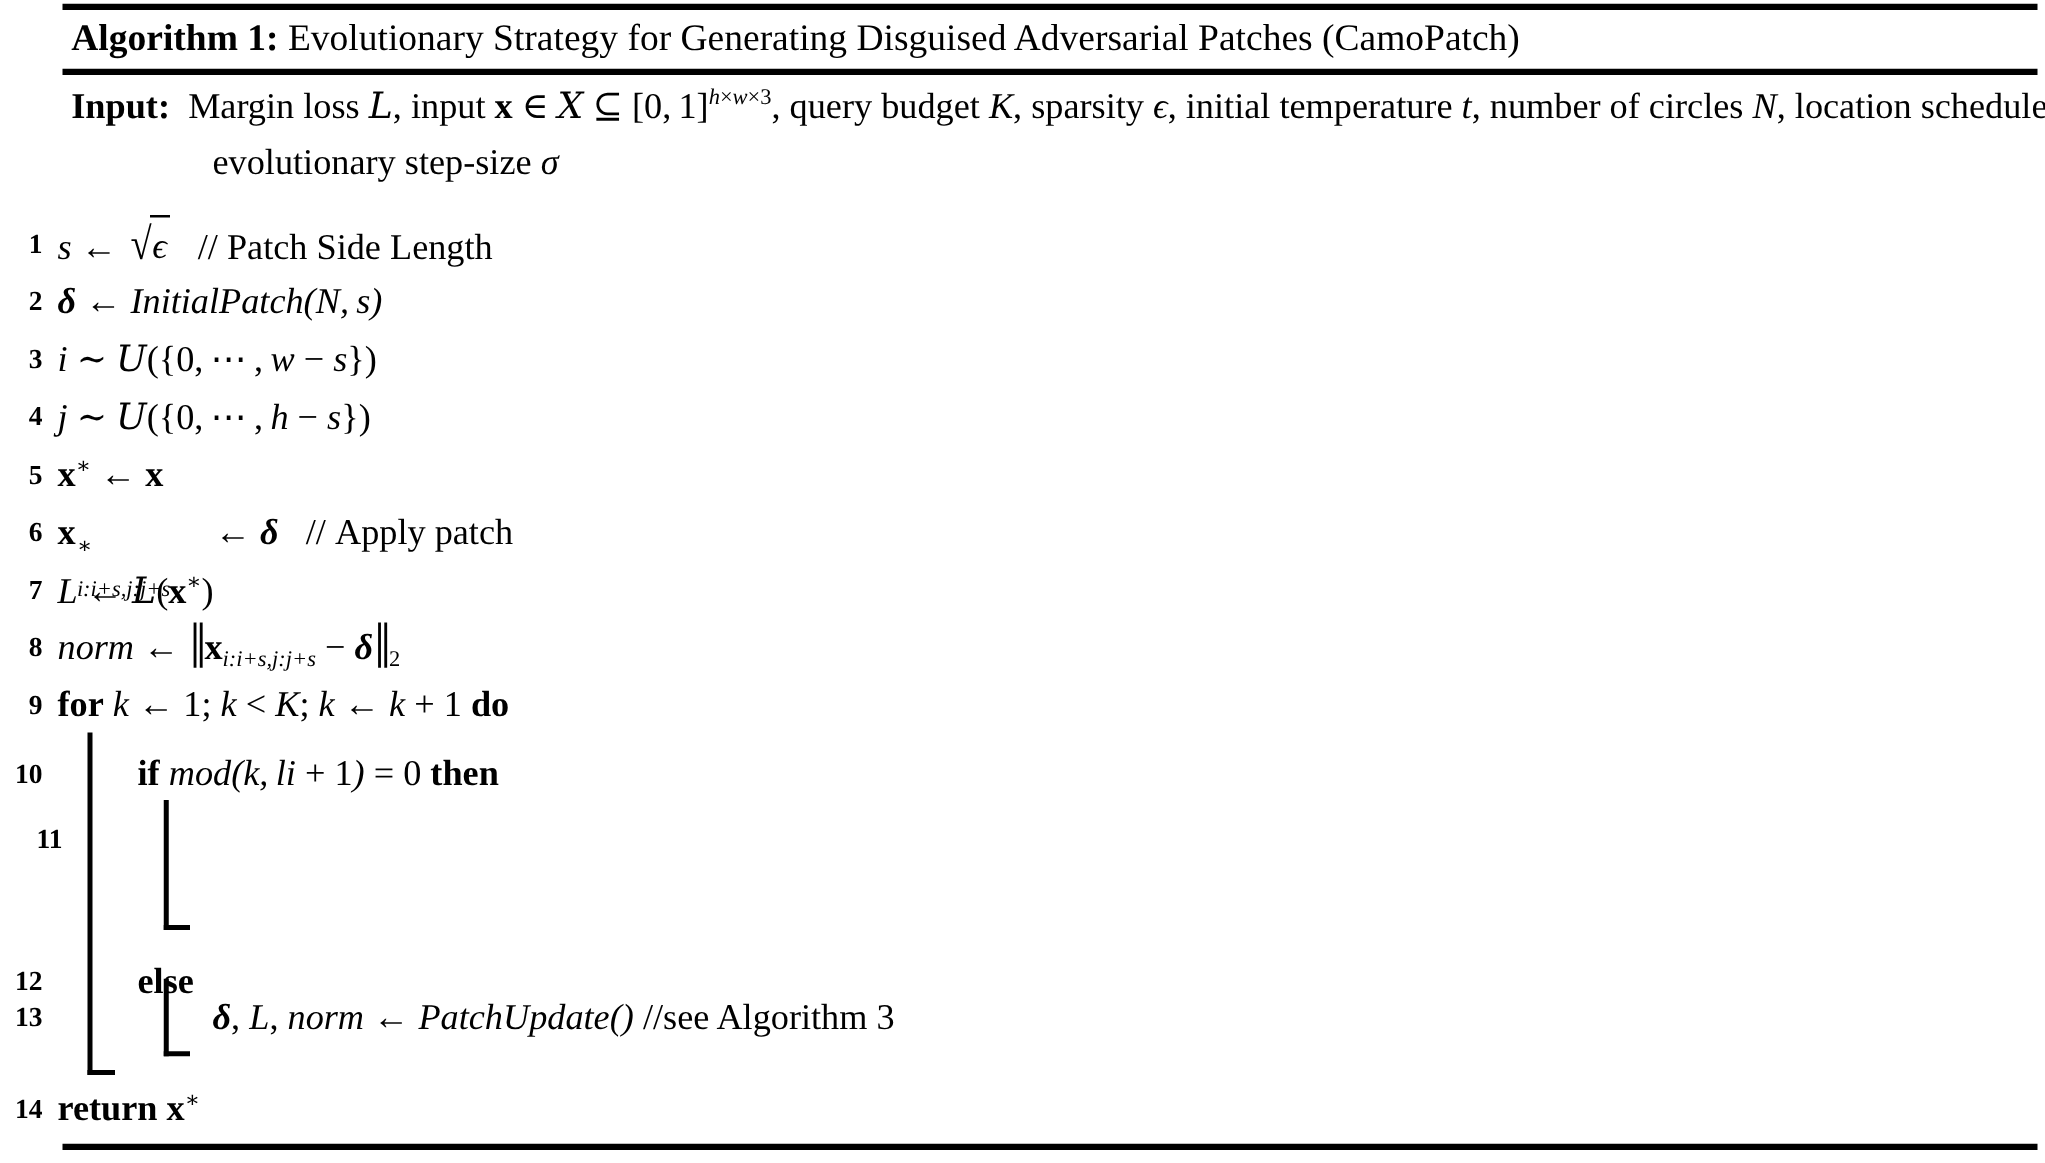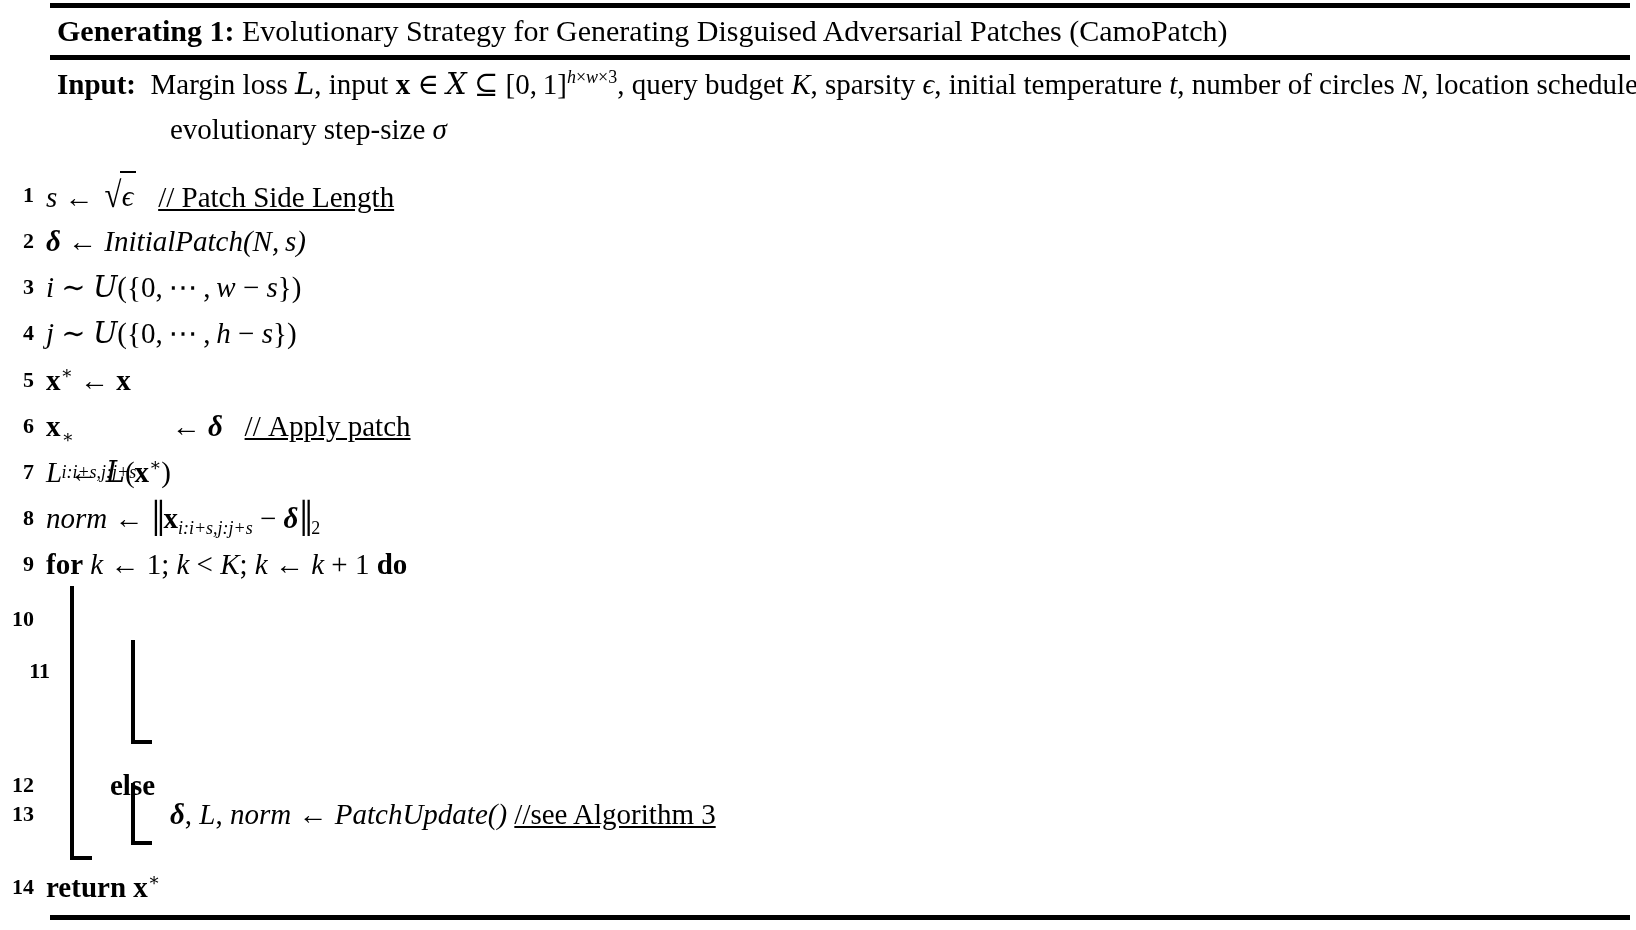--- a/index.html
+++ b/index.html
@@ -79,21 +79,21 @@
   .linebody {
     position: absolute;
     white-space: nowrap;
   }
 
   
   .mi { font-style: italic; }
   .mb { font-weight: bold; font-style: normal; }
   .mbi { font-weight: bold; font-style: italic; }
   .kw  { font-weight: bold; font-style: normal; }
-  .cmt { font-style: normal; text-decoration: underline; }
+  .cmt { font-style: normal; }
 
   sup.sup { font-size: 0.62em; vertical-align: super; line-height: 0; }
   sub.sub { font-size: 0.62em; vertical-align: -0.32em; line-height: 0; font-style: italic; }
   sub.subn { font-size: 0.62em; vertical-align: -0.32em; line-height: 0; font-style: normal; }
 
   .cal { font-family: "DejaVu Serif", serif; font-style: italic; }
 
   
   .sqrt {
     display: inline-block;
@@ -159,21 +159,21 @@
 </head>
 <body>
 
 <div id="algorithm-float">
 
   <div class="rule rule-top"></div>
   <div class="rule rule-under-title"></div>
   <div class="rule rule-bottom"></div>
 
   <div class="alg-title">
-    <span class="kw">Generating 1:</span>
+    <span class="kw">Algorithm 1:</span>
     <span>Evolutionary Strategy for Generating Disguised Adversarial Patches (CamoPatch)</span>
   </div>
 
   <div class="alg-input">
     <span class="kw">Input:</span>
     <span>&nbsp;Margin loss <span class="cal">L</span>, input <span class="mb">x</span> ∈ <span class="cal">X</span> ⊆ [0, 1]<sup class="sup"><span class="mi">h</span>×<span class="mi">w</span>×3</sup>, query budget <span class="mi">K</span>, sparsity <span class="mi">ϵ</span>, initial temperature <span class="mi">t</span>, number of circles <span class="mi">N</span>, location schedule , evolutionary step-size <span class="mi">σ</span></span>
   </div>
 
   <div class="line" style="left:0px; top:172px; width:1600px;">
     <span class="lineno">1</span>
@@ -215,20 +215,21 @@
     <span class="linebody" style="left:46px;"><span class="mi">norm</span> ← <span class="nbar">∥</span><span class="mb">x</span><sub class="sub">i:i+s,j:j+s</sub> − <span class="mbi">δ</span><span class="nbar">∥</span><sub class="subn">2</sub></span>
   </div>
 
   <div class="line" style="left:0px; top:541px; width:1600px;">
     <span class="lineno">9</span>
     <span class="linebody" style="left:46px;"><span class="kw">for</span> <span class="mi">k</span> ← 1; <span class="mi">k</span> &lt; <span class="mi">K</span>; <span class="mi">k</span> ← <span class="mi">k</span> + 1 <span class="kw">do</span></span>
   </div>
 
   <div class="line" style="left:0px; top:596px; width:1600px;">
     <span class="lineno">10</span>
+    <span class="linebody" style="left:110px;"><span class="kw">if</span> <span class="mi">mod</span><span class="mi">(</span><span class="mi">k</span><span class="mi">, </span><span class="mi">li</span> + 1<span class="mi">)</span> = 0 <span class="kw">then</span></span>
   </div>
 
   <div class="line" style="left:16px; top:648px; width:1600px;">
     <span class="lineno">11</span>
   </div>
 
   <div class="line" style="left:0px; top:745px; width:1600px;margin-top:17px;">
     <span class="lineno">12</span>
     <span class="linebody" style="left:110px;"><span class="kw">else</span></span>
   </div>

